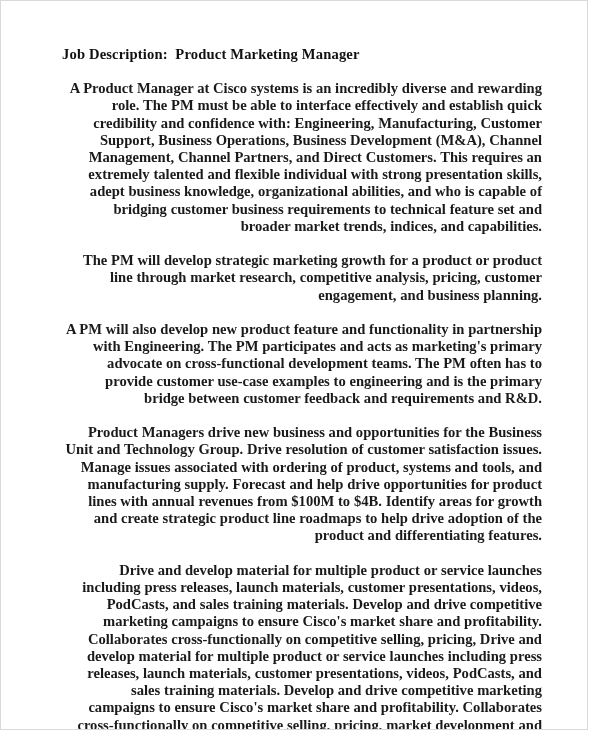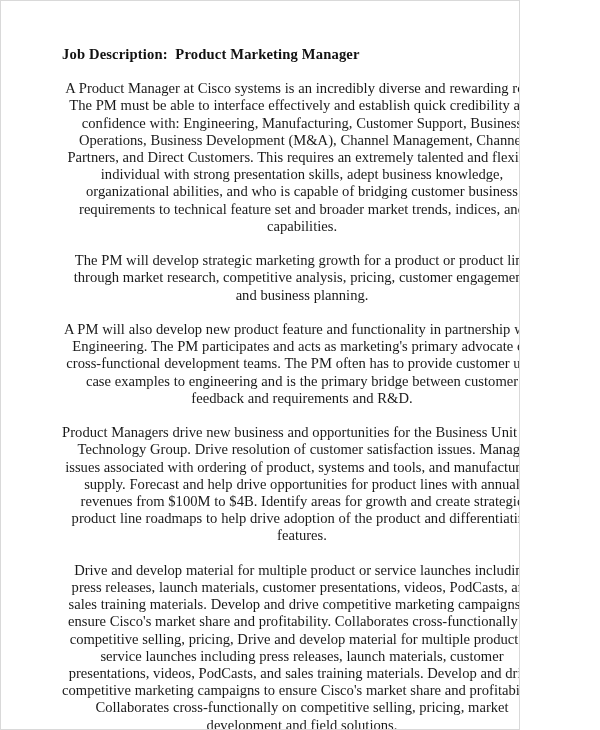--- a/index.html
+++ b/index.html
@@ -9,21 +9,21 @@
   body {
     width: 600px;
     height: 730px;
     background: #ffffff;
     font-family: "Liberation Serif", "DejaVu Serif", serif;
     -webkit-font-smoothing: antialiased;
   }
   .page {
     position: relative;
     box-sizing: border-box;
-    width: 520px;
+    width: 588px;
     height: 730px;
     background: #ffffff;
     border: 1px solid #d9d9d9;
     overflow: hidden;
   }
   .doc-body {
     position: absolute;
     left: 61px;
     top: 45px;
     width: 480px;
@@ -32,25 +32,25 @@
     font-size: 14.6px;
     font-weight: bold;
     color: #111111;
     line-height: 17.2px;
     letter-spacing: 0.15px;
     margin: 0 0 17px 0;
     white-space: pre;
   }
   .para {
     font-size: 14.6px;
-    font-weight: normal;
+    font-weight: bold;
     color: #1a1a1a;
     line-height: 17.2px;
     margin: 0 0 17.2px 0;
-    text-align: center;
+    text-align: right;
     word-spacing: 0.1px;
   }
   .para.gap-extra {
     margin-bottom: 31px;
   }
 </style>
 </head>
 <body>
 
 <div class="page">

